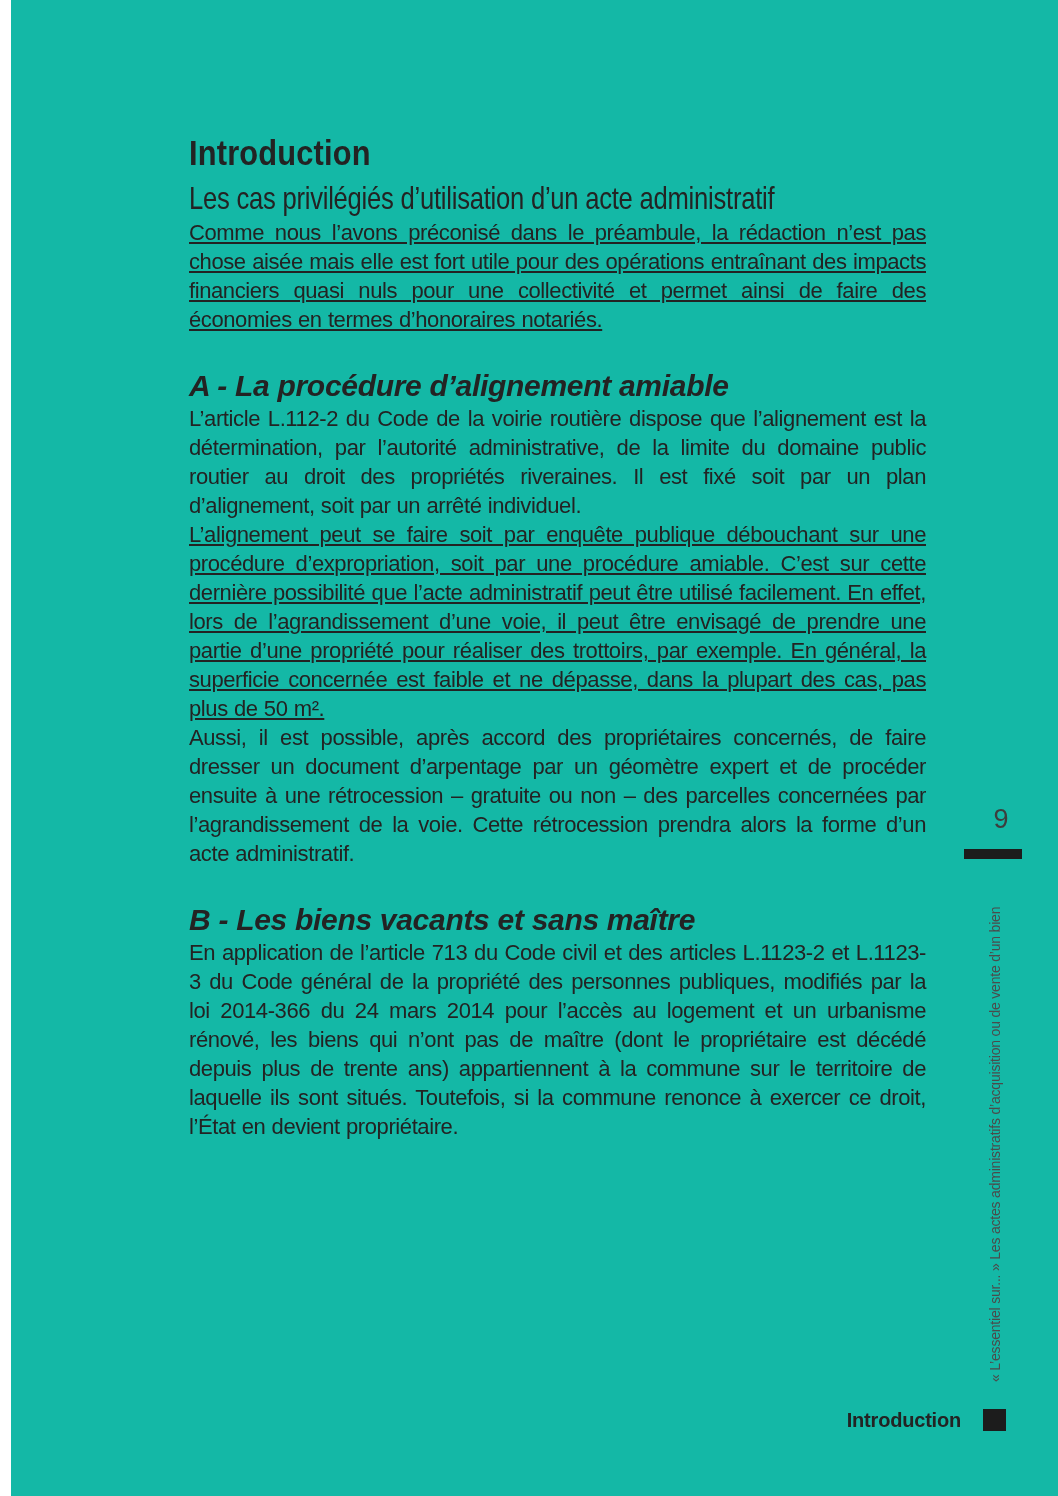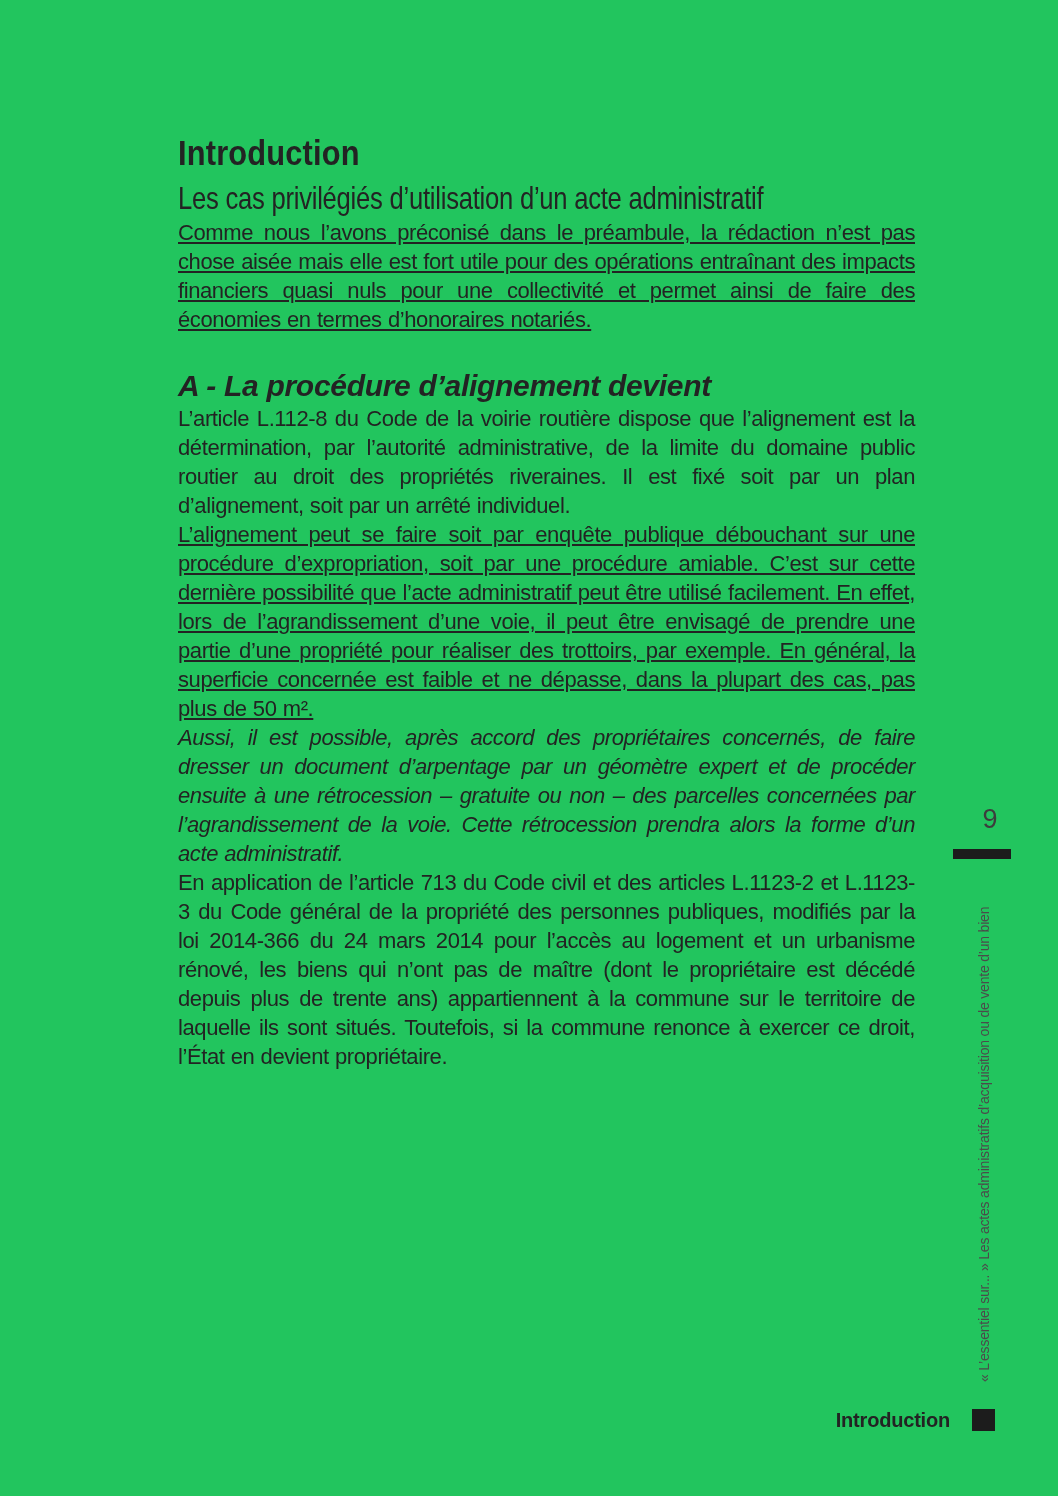--- a/index.html
+++ b/index.html
@@ -11,21 +11,22 @@
     width: 1058px;
     height: 1496px;
     position: relative;
     overflow: hidden;
     font-family: "Liberation Sans", sans-serif;
     color: #232323;
   }
   .page {
     position: absolute;
     inset: 0;
-    background: #22c55e;
+    background: #14b8a6;
+    margin-left: 11px;
   }
   .content {
     position: absolute;
     left: 178px;
     top: 134px;
     width: 737px;
     text-align: justify;
   }
   .doc-title {
     margin: 0;
@@ -61,21 +62,21 @@
     margin: 34px 0 0 0;
     font-size: 30px;
     line-height: 36px;
     font-weight: 700;
     font-style: italic;
     letter-spacing: -0.3px;
     text-align: left;
   }
   .par-first   { margin-top: 22px; }
   .par-next    { margin-top: 35px; text-decoration: underline; }
-  .par-next2   { margin-top: 38px; font-style: italic; }
+  .par-next2   { margin-top: 38px; }
 
   .sidebar-page-number {
     position: absolute;
     left: 968px;
     top: 804px;
     width: 44px;
     text-align: center;
     font-size: 27px;
     line-height: 30px;
     font-weight: 400;
@@ -130,28 +131,29 @@
 
 <div class="page">
 
   <div class="content">
     <h1 class="doc-title">Introduction</h1>
 
     <h2 class="doc-subtitle">Les cas privilégiés d’utilisation d’un acte administratif</h2>
 
     <p class="body-par par-intro">Comme nous l’avons préconisé dans le préambule, la rédaction n’est pas chose aisée mais elle est fort utile pour des opérations entraînant des impacts financiers quasi nuls pour une collectivité et permet ainsi de faire des économies en termes d’honoraires notariés.</p>
 
-    <h3 class="sec-heading">A - La procédure d’alignement devient</h3>
+    <h3 class="sec-heading">A - La procédure d’alignement amiable</h3>
 
-    <p class="body-par par-first">L’article L.112-8 du Code de la voirie routière dispose que l’alignement est la détermination, par l’autorité administrative, de la limite du domaine public routier au droit des propriétés riveraines. Il est fixé soit par un plan d’alignement, soit par un arrêté individuel.</p>
+    <p class="body-par par-first">L’article L.112-2 du Code de la voirie routière dispose que l’alignement est la détermination, par l’autorité administrative, de la limite du domaine public routier au droit des propriétés riveraines. Il est fixé soit par un plan d’alignement, soit par un arrêté individuel.</p>
 
     <p class="body-par par-next">L’alignement peut se faire soit par enquête publique débouchant sur une procédure d’expropriation, soit par une procédure amiable. C’est sur cette dernière possibilité que l’acte administratif peut être utilisé facilement. En effet, lors de l’agrandissement d’une voie, il peut être envisagé de prendre une partie d’une propriété pour réaliser des trottoirs, par exemple. En général, la superficie concernée est faible et ne dépasse, dans la plupart des cas, pas plus de 50 m².</p>
 
     <p class="body-par par-next2">Aussi, il est possible, après accord des propriétaires concernés, de faire dresser un document d’arpentage par un géomètre expert et de procéder ensuite à une rétrocession – gratuite ou non – des parcelles concernées par l’agrandissement de la voie. Cette rétrocession prendra alors la forme d’un acte administratif.</p>
 
+    <h3 class="sec-heading">B - Les biens vacants et sans maître</h3>
 
     <p class="body-par par-first">En application de l’article 713 du Code civil et des articles L.1123-2 et L.1123-3 du Code général de la propriété des personnes publiques, modifiés par la loi 2014-366 du 24 mars 2014 pour l’accès au logement et un urbanisme rénové, les biens qui n’ont pas de maître (dont le propriétaire est décédé depuis plus de trente ans) appartiennent à la commune sur le territoire de laquelle ils sont situés. Toutefois, si la commune renonce à exercer ce droit, l’État en devient propriétaire.</p>
   </div>
 
   <div class="sidebar-page-number">9</div>
 
   <div class="sidebar-rule"></div>
 
   <div class="sidebar-vertical">« L’essentiel sur... » Les actes administratifs d’acquisition ou de vente d’un bien</div>
 

